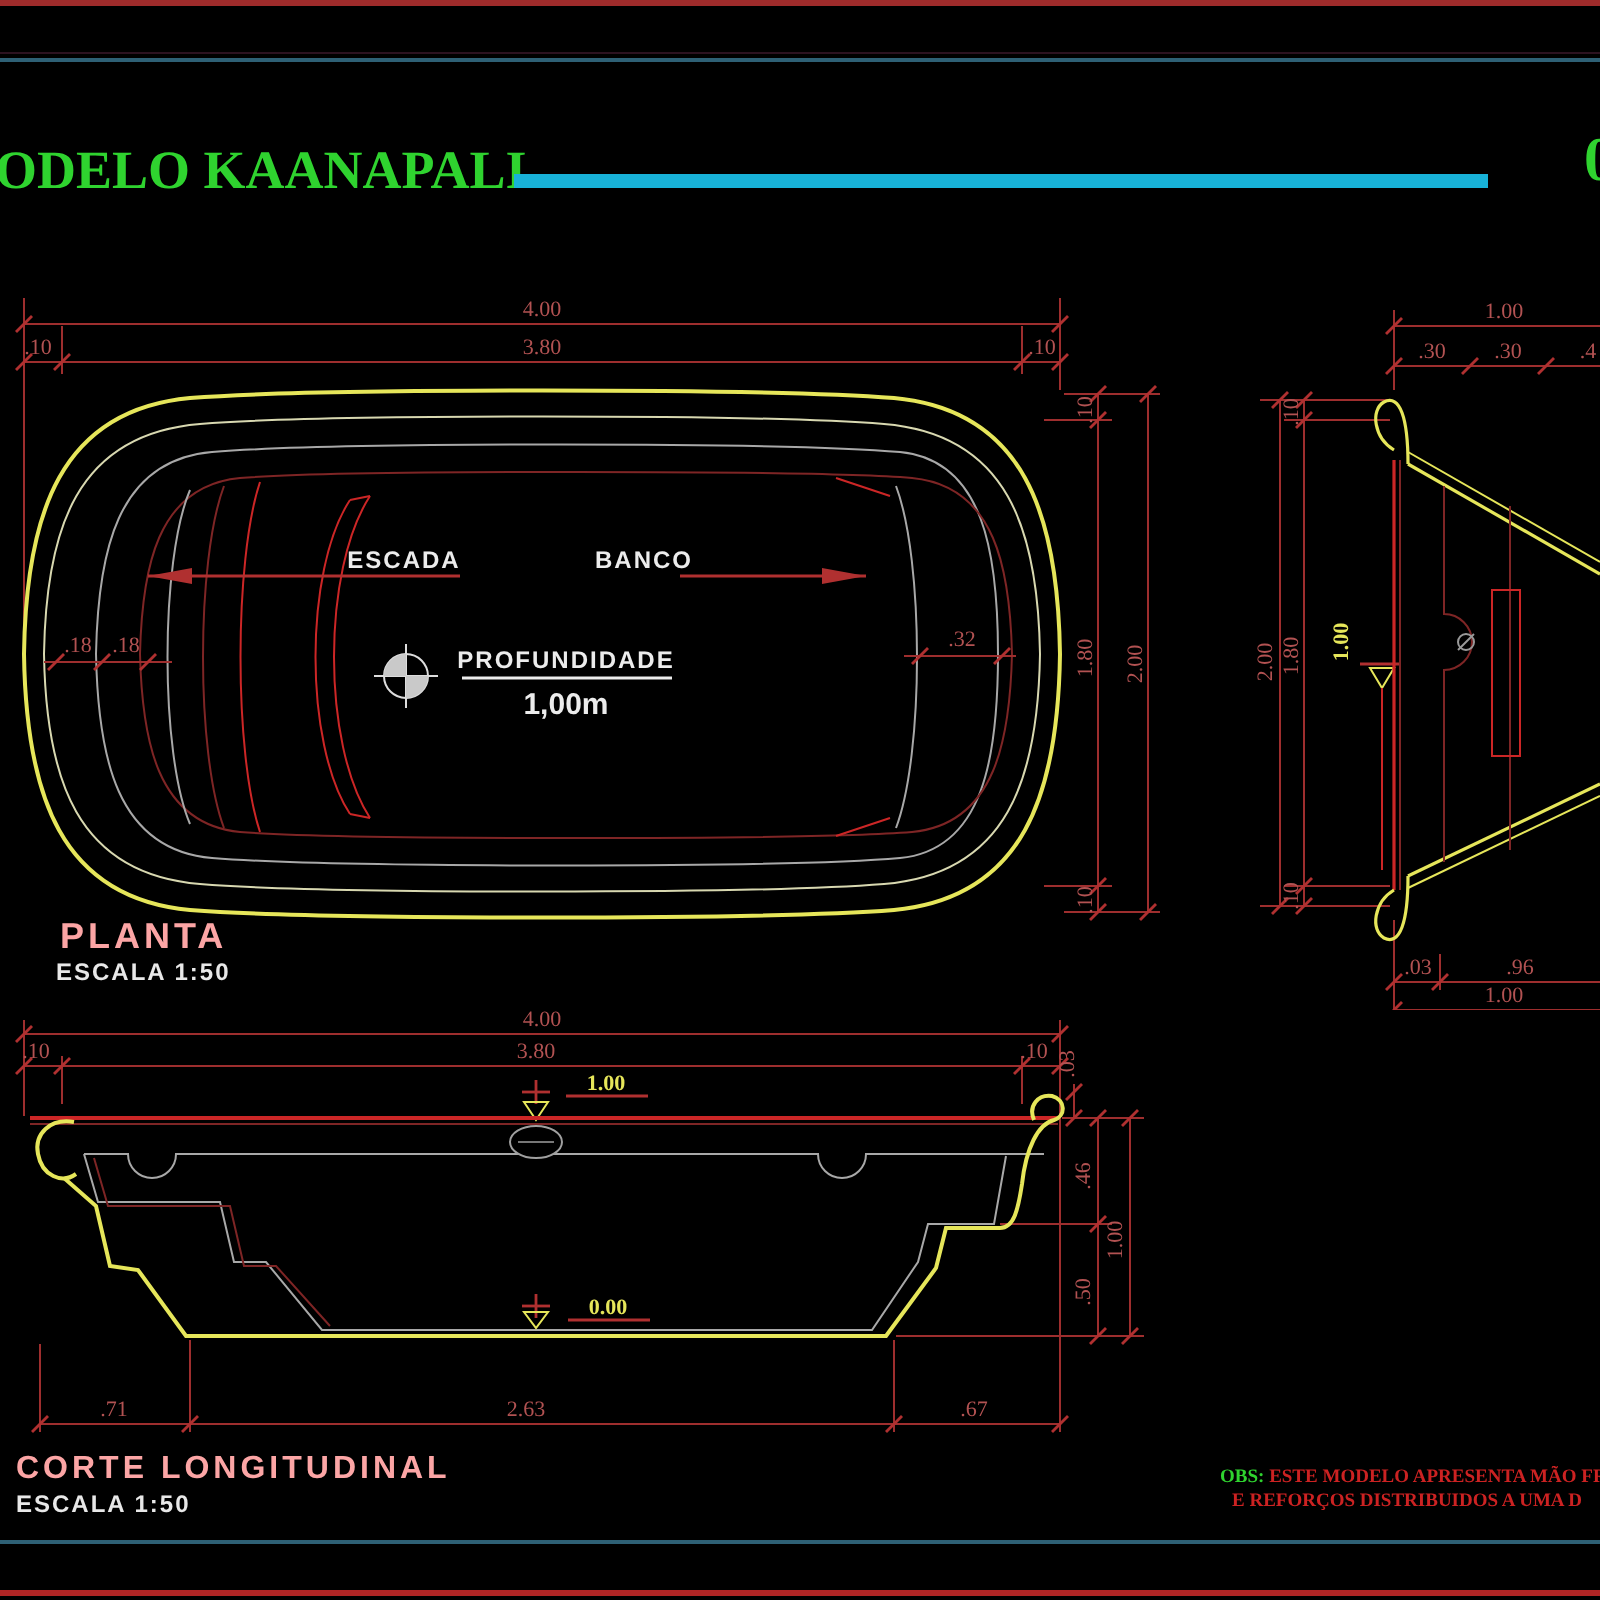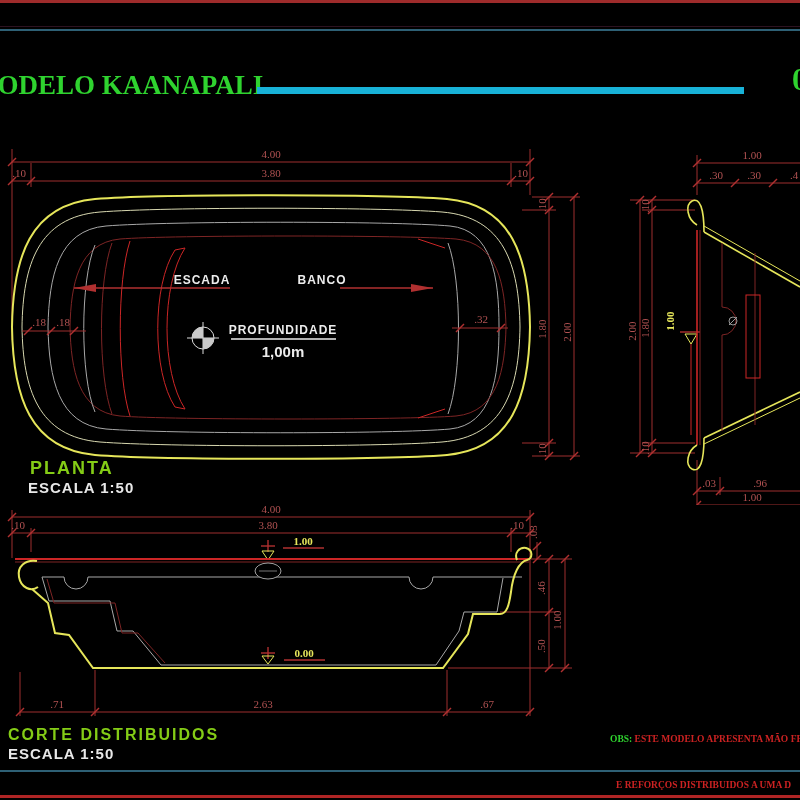--- a/index.html
+++ b/index.html
@@ -1,21 +1,21 @@
 <!DOCTYPE html>
 <html><head>
 <meta charset="utf-8">
 <style>
   html,body{margin:0;padding:0;background:#000;}
   body{width:800px;height:800px;position:relative;overflow:hidden;
        font-family:"Liberation Sans",sans-serif;}
   .hline{position:absolute;left:0;width:800px;}
   .abs{position:absolute;white-space:nowrap;}
-  .greenlab{color:#84cc16;font-weight:bold;letter-spacing:2px;}
-  .scalelab{color:#e8e8e8;font-weight:bold;font-size:15px;letter-spacing:1px;}
+  .greenlab{color:#fca5a5;font-weight:bold;letter-spacing:2px;}
+  .scalelab{color:#e8e8e8;font-weight:bold;font-size:12px;letter-spacing:1px;}
   .title{font-family:"Liberation Serif",serif;color:#2fd32f;font-weight:bold;}
   svg text{font-family:"Liberation Serif",serif;}
   .dim{fill:#b25252;font-size:11px;}
   .dimy{fill:#e6e65a;font-size:11px;font-weight:bold;}
   .wlab{fill:#ececec;font-size:12px;font-weight:bold;font-family:"Liberation Sans",sans-serif;letter-spacing:1px;}
   .wbig{fill:#ececec;font-size:15px;font-weight:bold;font-family:"Liberation Sans",sans-serif;}
   .dl{stroke:#9e2e2e;stroke-width:1;fill:none;}
   .tkl{stroke:#b03030;stroke-width:1.4;fill:none;}
   .redl{stroke:#cc2626;fill:none;}
   .marl{stroke:#7e2525;fill:none;}
@@ -319,24 +319,24 @@
       <use href="#ltk" x="549" y="168"></use>
     <text class="dim" transform="rotate(-90 545 88)" x="545" y="88" text-anchor="middle">.46</text>
     <text class="dim" transform="rotate(-90 545 146)" x="545" y="146" text-anchor="middle">.50</text>
     <line class="dl" x1="565" y1="59" x2="565" y2="168"></line>
     <use href="#ltk" x="565" y="59"></use>
       <use href="#ltk" x="565" y="168"></use>
     <text class="dim" transform="rotate(-90 561 120)" x="561" y="120" text-anchor="middle">1.00</text>
   </g>
 </svg>
 
-<div class="abs greenlab" style="left:8px;top:726px;font-size:16px;">CORTE DISTRIBUIDOS</div>
+<div class="abs greenlab" style="left:8px;top:726px;font-size:16px;">CORTE LONGITUDINAL</div>
 <div class="abs scalelab" style="left:8px;top:745px;">ESCALA 1:50</div>
 
 <div class="abs obs" style="left:610px;top:733px;width:190px;overflow:hidden;">
   <div style="white-space:nowrap;">
     <span class="g">OBS:</span>
     <span>ESTE MODELO APRESENTA MÃO FRANCE</span>
   </div>
-  <div style="white-space:nowrap;padding-left:6px;margin-top:34px;">
+  <div style="white-space:nowrap;padding-left:6px;">
     <span>E REFORÇOS DISTRIBUIDOS A UMA D</span>
   </div>
 </div>
 
 </body></html>

